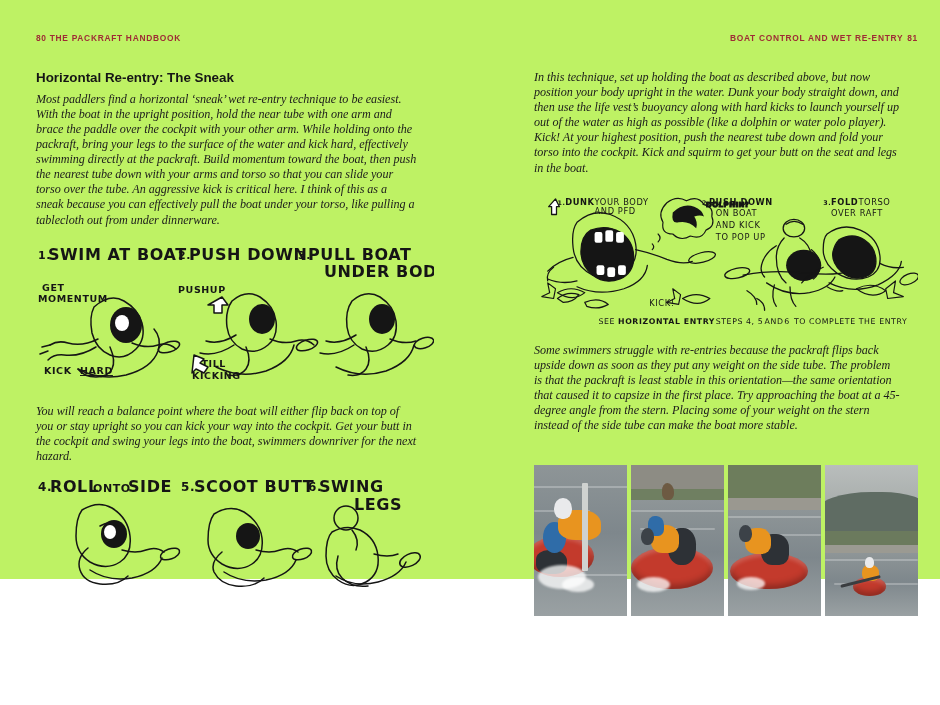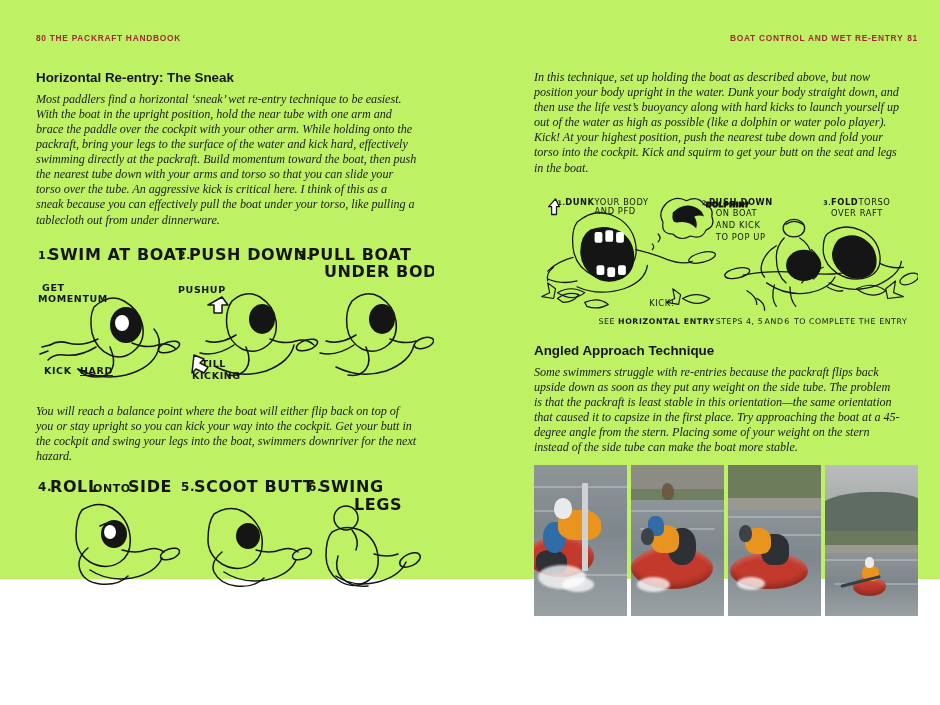--- a/index.html
+++ b/index.html
@@ -408,21 +408,20 @@
             <path d="M312 48 q14 -8 26 0 q12 8 12 22 q0 12 -12 16 q-14 4 -24 -6 q-10 -10 -8 -20 q2 -8 6 -12z" fill="#151515"></path>
             <path d="M296 76 q-14 6 -22 16"></path>
             <path d="M354 72 q12 6 24 4"></path>
             <path d="M302 92 q24 12 50 2 q22 -10 24 -24"></path>
             <ellipse cx="384" cy="88" rx="10" ry="5" transform="rotate(-22 384 88)"></ellipse>
           </g>
         </svg>
       </div>
 
       <div class="block" style="top:343px;">
-        <h2 class="section-heading">Angled Approach Technique</h2>
         <p class="body-text">Some swimmers struggle with re-entries because the packraft flips back upside down as soon as they put any weight on the side tube. The problem is that the packraft is least stable in this orientation—the same orientation that caused it to capsize in the first place. Try approaching the boat at a 45-degree angle from the stern. Placing some of your weight on the stern instead of the side tube can make the boat more stable.</p>
       </div>
 
       <div class="photo-strip" style="top:465px;">
 
         <div class="photo">
           <div class="water" style="top:0;bottom:0;"></div>
           <div class="ripple" style="left:-5%;top:14%;width:110%;"></div>
           <div class="ripple" style="left:0;top:30%;width:60%;"></div>
           <div class="ripple" style="left:20%;top:72%;width:90%;"></div>

